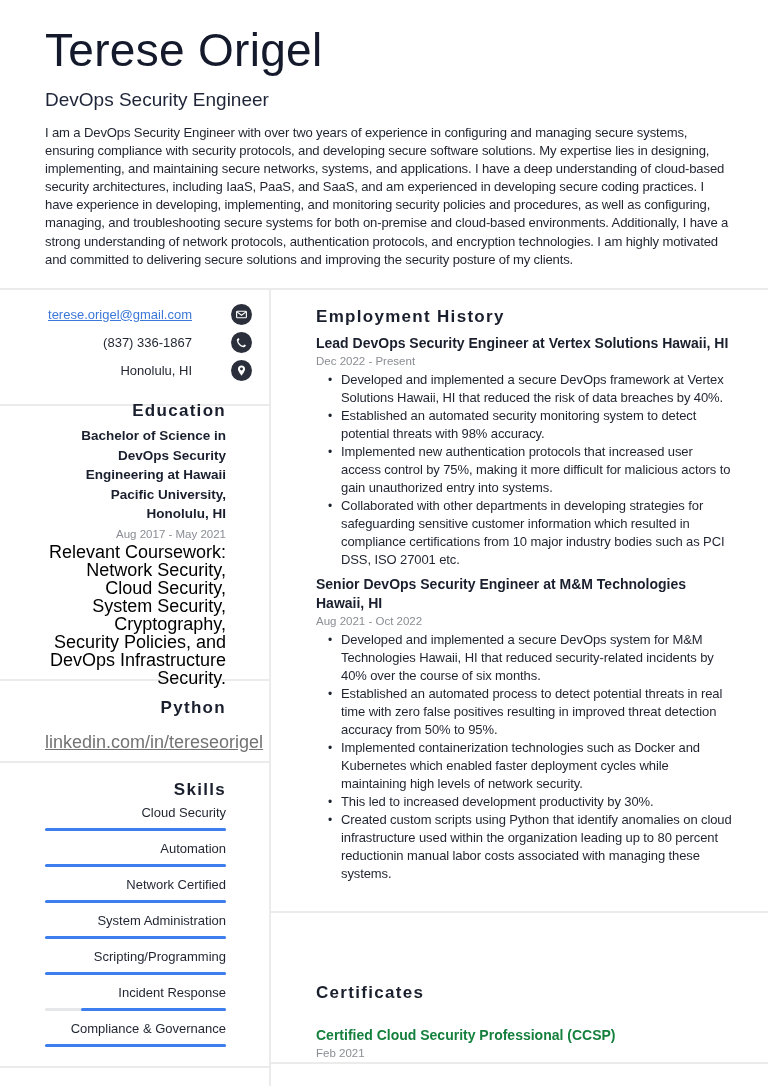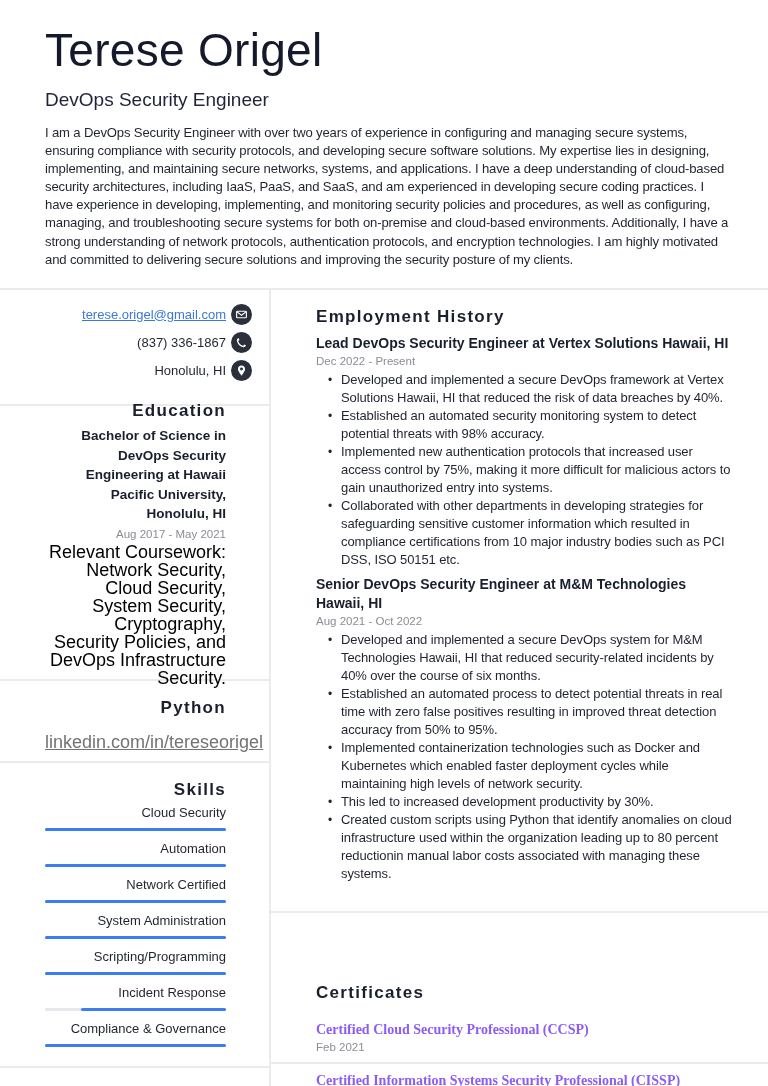--- a/index.html
+++ b/index.html
@@ -7,21 +7,21 @@
   body { font-family: "Liberation Sans", "DejaVu Sans", sans-serif; color: #1a1f2e; position: relative; }
 
   .header { position: absolute; left: 45px; top: 22px; width: 690px; }
   .name { font-size: 46px; font-weight: 400; color: #141a2b; letter-spacing: 0.3px; line-height: 56px; }
   .title { font-size: 19px; color: #1f2538; margin-top: 10px; line-height: 24px; }
   .summary { font-size: 13.1px; line-height: 18.1px; color: #1f2430; margin-top: 12px; letter-spacing: -0.15px; }
 
   .hline { position: absolute; height: 2px; background: #ebebeb; }
   .vline { position: absolute; width: 2px; background: #ebebeb; }
   .contact { position: absolute; right: 16px; text-align: right; }
-  .contact-row { display: flex; justify-content: flex-end; align-items: center; height: 28px; font-size: 13px; color: #1f2430; }
+  .contact-row { display: flex; justify-content: flex-end; align-items: center; height: 28px; font-size: 13px; color: #1f2430; gap: 34px; }
   .contact-row .txt { margin-right: 5px; }
   .contact-row a { color: #3c78d8; text-decoration: underline; }
   .icon-circle { width: 21px; height: 21px; border-radius: 50%; background: #2a2f3b; display: inline-flex; align-items: center; justify-content: center; }
   .icon-circle svg { width: 13px; height: 13px; }
 
   .sec-left { position: absolute; left: 45px; width: 181px; text-align: right; }
   .sec-head { font-size: 17px; font-weight: 700; letter-spacing: 1.3px; color: #1a1f2e; line-height: 22px; }
   .edu-degree { font-size: 13.5px; font-weight: 700; line-height: 19.5px; color: #1a1f2e; margin-top: 4px; }
   .muted { font-size: 11.5px; color: #8a8d94; line-height: 16px; }
   .edu-desc { font-size: 18px; line-height: 18px; color: #000000; margin-top: 1px; }
@@ -32,21 +32,21 @@
   .skill-bar { position: relative; height: 3px; background: #e6e7ea; border-radius: 2px; margin-top: 6px; margin-bottom: 9px; }
   .skill-fill { position: absolute; right: 0; top: 0; height: 3px; background: #3c7eed; border-radius: 2px; }
 
   .right { position: absolute; left: 316px; width: 420px; }
   .rhead { font-size: 17px; font-weight: 700; letter-spacing: 1.3px; color: #1a1f2e; line-height: 22px; }
   .job-title { font-size: 14px; font-weight: 700; color: #1a1f2e; line-height: 19px; margin-top: 6px; }
   .job-date { font-size: 11.5px; color: #8a8d94; line-height: 16px; }
   ul.bullets { list-style: none; margin-top: 2px; }
   ul.bullets li { position: relative; padding-left: 25px; font-size: 13px; line-height: 18px; color: #1f2430; letter-spacing: -0.1px; }
   ul.bullets li::before { content: "\2022"; position: absolute; left: 12px; top: 0; font-size: 12px; }
-  .cert-name { font-size: 14px; font-weight: 700; color: #8b5cf6; line-height: 19px; margin-top: 16px; font-family: Liberation Serif, serif; }
+  .cert-name { font-size: 14px; font-weight: 700; color: #15803d; line-height: 19px; margin-top: 22px; }
 </style>
 </head>
 <body>
 
 <div class="header">
   <div class="name">Terese Origel</div>
   <div class="title">DevOps Security Engineer</div>
   <div class="summary">I am a DevOps Security Engineer with over two years of experience in configuring and managing secure systems, ensuring compliance with security protocols, and developing secure software solutions. My expertise lies in designing, implementing, and maintaining secure networks, systems, and applications. I have a deep understanding of cloud-based security architectures, including IaaS, PaaS, and SaaS, and am experienced in developing secure coding practices. I have experience in developing, implementing, and monitoring security policies and procedures, as well as configuring, managing, and troubleshooting secure systems for both on-premise and cloud-based environments. Additionally, I have a strong understanding of network protocols, authentication protocols, and encryption technologies. I am highly motivated and committed to delivering secure solutions and improving the security posture of my clients.</div>
 </div>
 
@@ -153,21 +153,21 @@
 <div class="right" style="top:306px;">
   <div class="rhead">Employment History</div>
   <div id="jobs-list">
       <div>
         <div class="job-title">Lead DevOps Security Engineer at Vertex Solutions Hawaii, HI</div>
         <div class="job-date">Dec 2022 - Present</div>
         <ul class="bullets">
           <li>Developed and implemented a secure DevOps framework at Vertex Solutions Hawaii, HI that reduced the risk of data breaches by 40%.</li>
           <li>Established an automated security monitoring system to detect potential threats with 98% accuracy.</li>
           <li>Implemented new authentication protocols that increased user access control by 75%, making it more difficult for malicious actors to gain unauthorized entry into systems.</li>
-          <li>Collaborated with other departments in developing strategies for safeguarding sensitive customer information which resulted in compliance certifications from 10 major industry bodies such as PCI DSS, ISO 50151 etc.</li>
+          <li>Collaborated with other departments in developing strategies for safeguarding sensitive customer information which resulted in compliance certifications from 10 major industry bodies such as PCI DSS, ISO 27001 etc.</li>
         </ul>
       </div>
       <div style="margin-top: 2px;">
         <div class="job-title">Senior DevOps Security Engineer at M&amp;M Technologies Hawaii, HI</div>
         <div class="job-date">Aug 2021 - Oct 2022</div>
         <ul class="bullets">
           <li>Developed and implemented a secure DevOps system for M&amp;M Technologies Hawaii, HI that reduced security-related incidents by 40% over the course of six months.</li>
           <li>Established an automated process to detect potential threats in real time with zero false positives resulting in improved threat detection accuracy from 50% to 95%.</li>
           <li>Implemented containerization technologies such as Docker and Kubernetes which enabled faster deployment cycles while maintaining high levels of network security.</li>
           <li>This led to increased development productivity by 30%.</li>

